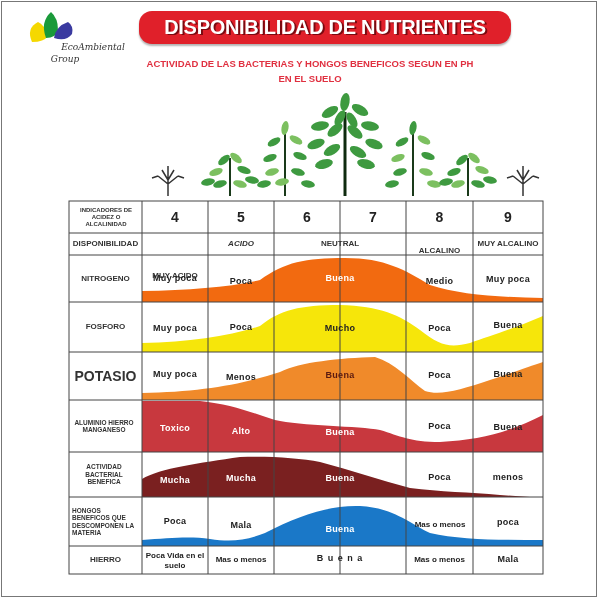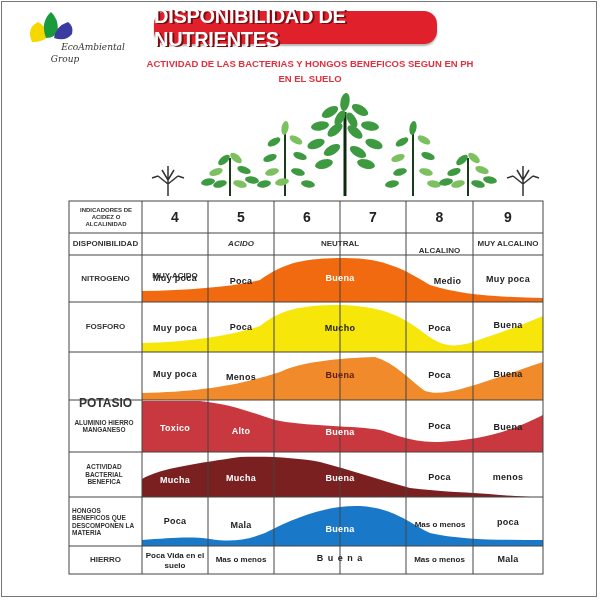--- a/index.html
+++ b/index.html
@@ -1,21 +1,21 @@
 <!DOCTYPE html>
 <html><head>
 <meta charset="utf-8">
 <style>
   html,body{margin:0;padding:0;}
   body{width:600px;height:600px;background:#ffffff;position:relative;overflow:hidden;font-family:"Liberation Sans",sans-serif;}
   .frame{position:absolute;left:1px;top:1px;width:596px;height:596px;border:1px solid #777;box-sizing:border-box;}
   .logo{position:absolute;left:18px;top:8px;width:80px;height:70px;}
   .logo-text1{position:absolute;left:22px;top:42px;width:70px;text-align:center;font-family:"DejaVu Serif",serif;font-style:italic;font-size:9px;color:#333;margin-left:36px;}
   .logo-text2{position:absolute;left:40px;top:54px;width:50px;text-align:center;font-family:"DejaVu Serif",serif;font-style:italic;font-size:9px;color:#333;}
-  .title-pill{position:absolute;left:139px;top:11px;width:283px;height:33px;background:#e0202a;border-radius:13px;box-shadow:0 2px 2px rgba(0,0,0,0.3);display:flex;align-items:center;justify-content:center;margin-left:15px;}
+  .title-pill{position:absolute;left:139px;top:11px;width:372px;height:33px;background:#e0202a;border-radius:13px;box-shadow:0 2px 2px rgba(0,0,0,0.3);display:flex;align-items:center;justify-content:center;}
   .title-pill span{color:#fff;font-weight:bold;font-size:20px;letter-spacing:-0.3px;text-shadow:2px 1px 0 #7a0a10;font-family:"Liberation Sans",sans-serif;}
   .subtitle{position:absolute;left:110px;top:56px;width:400px;text-align:center;color:#e03040;font-weight:bold;font-size:9.5px;line-height:15px;}
   .trees{position:absolute;left:140px;top:92px;width:410px;height:108px;}
   .grid{position:absolute;left:0;top:0;width:600px;height:600px;}
   .cell-text{position:absolute;font-weight:bold;text-align:center;color:#222;display:flex;align-items:center;justify-content:center;line-height:1.15;}
   .hdr{font-size:9px;color:#333;}
   .ph{font-size:14px;color:#222;}
   .val{font-size:9px;letter-spacing:0.3px;}
   .white{color:#fff;}
   .dark{color:#5a1a10;}
@@ -175,30 +175,30 @@
 
 <div class="cell-text hdr" style="left:69px;top:233px;width:73px;height:22px;font-size:8px;">DISPONIBILIDAD</div>
 <div class="cell-text hdr" style="left:142px;top:233px;width:66px;height:22px;font-size:8px;margin-top:32px;">MUY ACIDO</div>
 <div class="cell-text hdr" style="left:208px;top:233px;width:66px;height:22px;font-size:8px;font-style:italic;">ACIDO</div>
 <div class="cell-text hdr" style="left:274px;top:233px;width:132px;height:22px;font-size:8px;">NEUTRAL</div>
 <div class="cell-text hdr" style="left:406px;top:233px;width:67px;height:36px;font-size:8px;">ALCALINO</div>
 <div class="cell-text hdr" style="left:473px;top:233px;width:70px;height:22px;font-size:8px;">MUY ALCALINO</div>
 
 <div class="cell-text hdr" style="left:69px;top:255px;width:73px;height:47px;font-size:8px;">NITROGENO</div>
 <div class="cell-text hdr" style="left:69px;top:302px;width:73px;height:50px;font-size:8px;">FOSFORO</div>
-<div class="cell-text hdr" style="left:69px;top:352px;width:73px;height:48px;font-size:12px;margin-top:28px;">POTASIO</div>
+<div class="cell-text hdr" style="left:69px;top:352px;width:73px;height:48px;font-size:14px;">POTASIO</div>
 <div class="cell-text hdr" style="left:74px;top:400px;width:60px;height:52px;font-size:6.5px;">ALUMINIO HIERRO MANGANESO</div>
 <div class="cell-text hdr" style="left:76px;top:452px;width:56px;height:45px;font-size:6.5px;">ACTIVIDAD BACTERIAL BENEFICA</div>
 <div class="cell-text hdr" style="left:72px;top:497px;width:66px;height:49px;font-size:6.5px;text-align:left;justify-content:flex-start;">HONGOS BENEFICOS QUE DESCOMPONEN LA MATERIA</div>
 <div class="cell-text hdr" style="left:69px;top:546px;width:73px;height:28px;font-size:8px;">HIERRO</div>
 
 <div class="cell-text val" style="left:142px;top:270px;width:66px;height:16px;">Muy poca</div>
 <div class="cell-text val" style="left:208px;top:273px;width:66px;height:16px;">Poca</div>
 <div class="cell-text val white" style="left:274px;top:270px;width:132px;height:16px;">Buena</div>
-<div class="cell-text val" style="left:406px;top:273px;width:67px;height:16px;padding-left:8px;">Medio</div>
+<div class="cell-text val" style="left:406px;top:273px;width:67px;height:16px;">Medio</div>
 <div class="cell-text val" style="left:473px;top:271px;width:70px;height:16px;">Muy poca</div>
 
 <div class="cell-text val" style="left:142px;top:320px;width:66px;height:16px;">Muy poca</div>
 <div class="cell-text val" style="left:208px;top:319px;width:66px;height:16px;">Poca</div>
 <div class="cell-text val" style="left:274px;top:320px;width:132px;height:16px;">Mucho</div>
 <div class="cell-text val" style="left:406px;top:320px;width:67px;height:16px;">Poca</div>
 <div class="cell-text val" style="left:473px;top:317px;width:70px;height:16px;">Buena</div>
 
 <div class="cell-text val" style="left:142px;top:366px;width:66px;height:16px;">Muy poca</div>
 <div class="cell-text val" style="left:208px;top:369px;width:66px;height:16px;">Menos</div>

